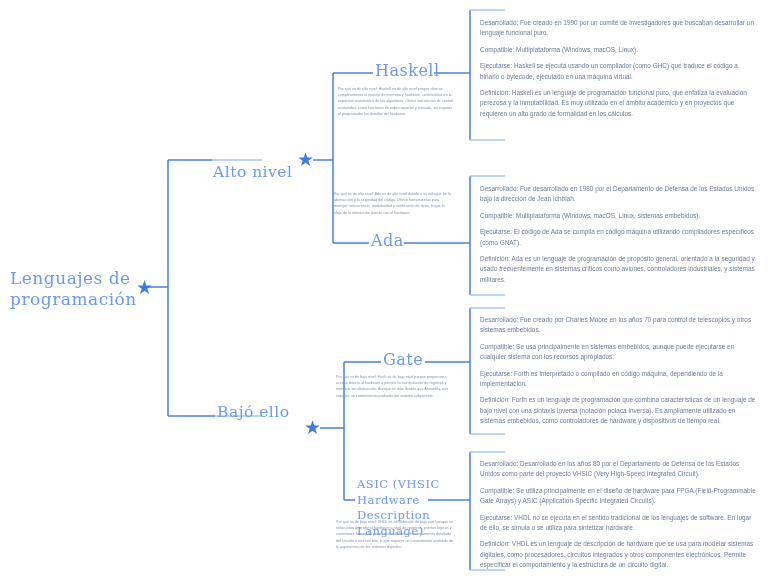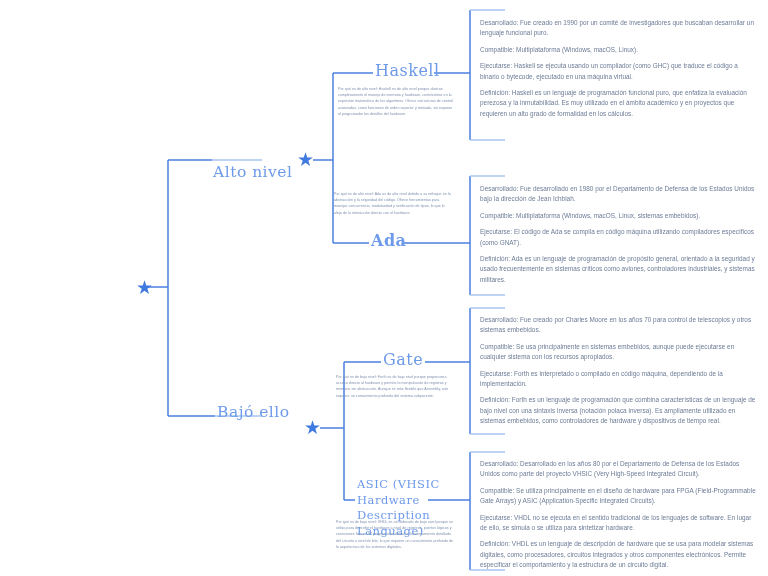--- a/index.html
+++ b/index.html
@@ -115,32 +115,36 @@
       <line x1="470" y1="140" x2="505" y2="140"></line>
       <line x1="470" y1="176" x2="505" y2="176"></line>
       <line x1="470" y1="295" x2="505" y2="295"></line>
       <line x1="470" y1="308" x2="505" y2="308"></line>
       <line x1="470" y1="434" x2="505" y2="434"></line>
       <line x1="470" y1="452" x2="505" y2="452"></line>
       <line x1="470" y1="570" x2="505" y2="570"></line>
     </g>
   </svg>
 
+  <div class="node-title root-title" style="left:10px;top:268px;">
+    <div>Lenguajes de</div>
+    <div>programación</div>
+  </div>
   <span class="star" style="left:136px;top:278px;">★</span>
 
   <div class="node-title branch-title" style="left:213px;top:164px;">Alto nivel</div>
   <span class="star" style="left:297px;top:150px;">★</span>
 
   <div class="node-title branch-title" style="left:217px;top:404px;">Bajó ello</div>
   <span class="star" style="left:304px;top:418px;">★</span>
 
   <div class="node-title leaf-title" style="left:375px;top:62px;">Haskell</div>
   <div class="blurb" style="left:338px;top:86px;">Por qué es de alto nivel: Haskell es de alto nivel porque abstrae completamente el manejo de memoria y hardware, centrándose en la expresión matemática de los algoritmos. Ofrece estructuras de control avanzadas, como funciones de orden superior y mónada, sin exponer al programador los detalles del hardware.</div>
 
-  <div class="node-title leaf-title" style="left:371px;top:232px;font-weight:bold;">Ada</div>
+  <div class="node-title leaf-title" style="left:371px;top:232px;">Ada</div>
   <div class="blurb" style="left:334px;top:191px;">Por qué es de alto nivel: Ada es de alto nivel debido a su enfoque en la abstracción y la seguridad del código. Ofrece herramientas para manejar concurrencia, modularidad y verificación de tipos, lo que lo aleja de la interacción directa con el hardware.</div>
 
   <div class="node-title leaf-title" style="left:383px;top:351px;">Gate</div>
   <div class="blurb" style="left:336px;top:374px;">Por qué es de bajo nivel: Forth es de bajo nivel porque proporciona acceso directo al hardware y permite la manipulación de registros y memoria sin abstracción. Aunque es más flexible que Assembly, aún requiere un conocimiento profundo del sistema subyacente.</div>
 
   <div class="node-title leaf-title small" style="left:357px;top:477px;">ASIC (VHSIC Hardware Description Language)</div>
   <div class="blurb" style="left:336px;top:519px;">Por qué es de bajo nivel: VHDL es considerado de bajo nivel porque se utiliza para describir el hardware a nivel de registros, puertos lógicos y conexiones físicas. El programador define el funcionamiento detallado del circuito a nivel de bits, lo que requiere un conocimiento profundo de la arquitectura de los sistemas digitales.</div>
 
   <div class="panel" style="left:480px;top:18px;">
     <p>Desarrollado: Fue creado en 1990 por un comité de investigadores que buscaban desarrollar un lenguaje funcional puro.</p>

